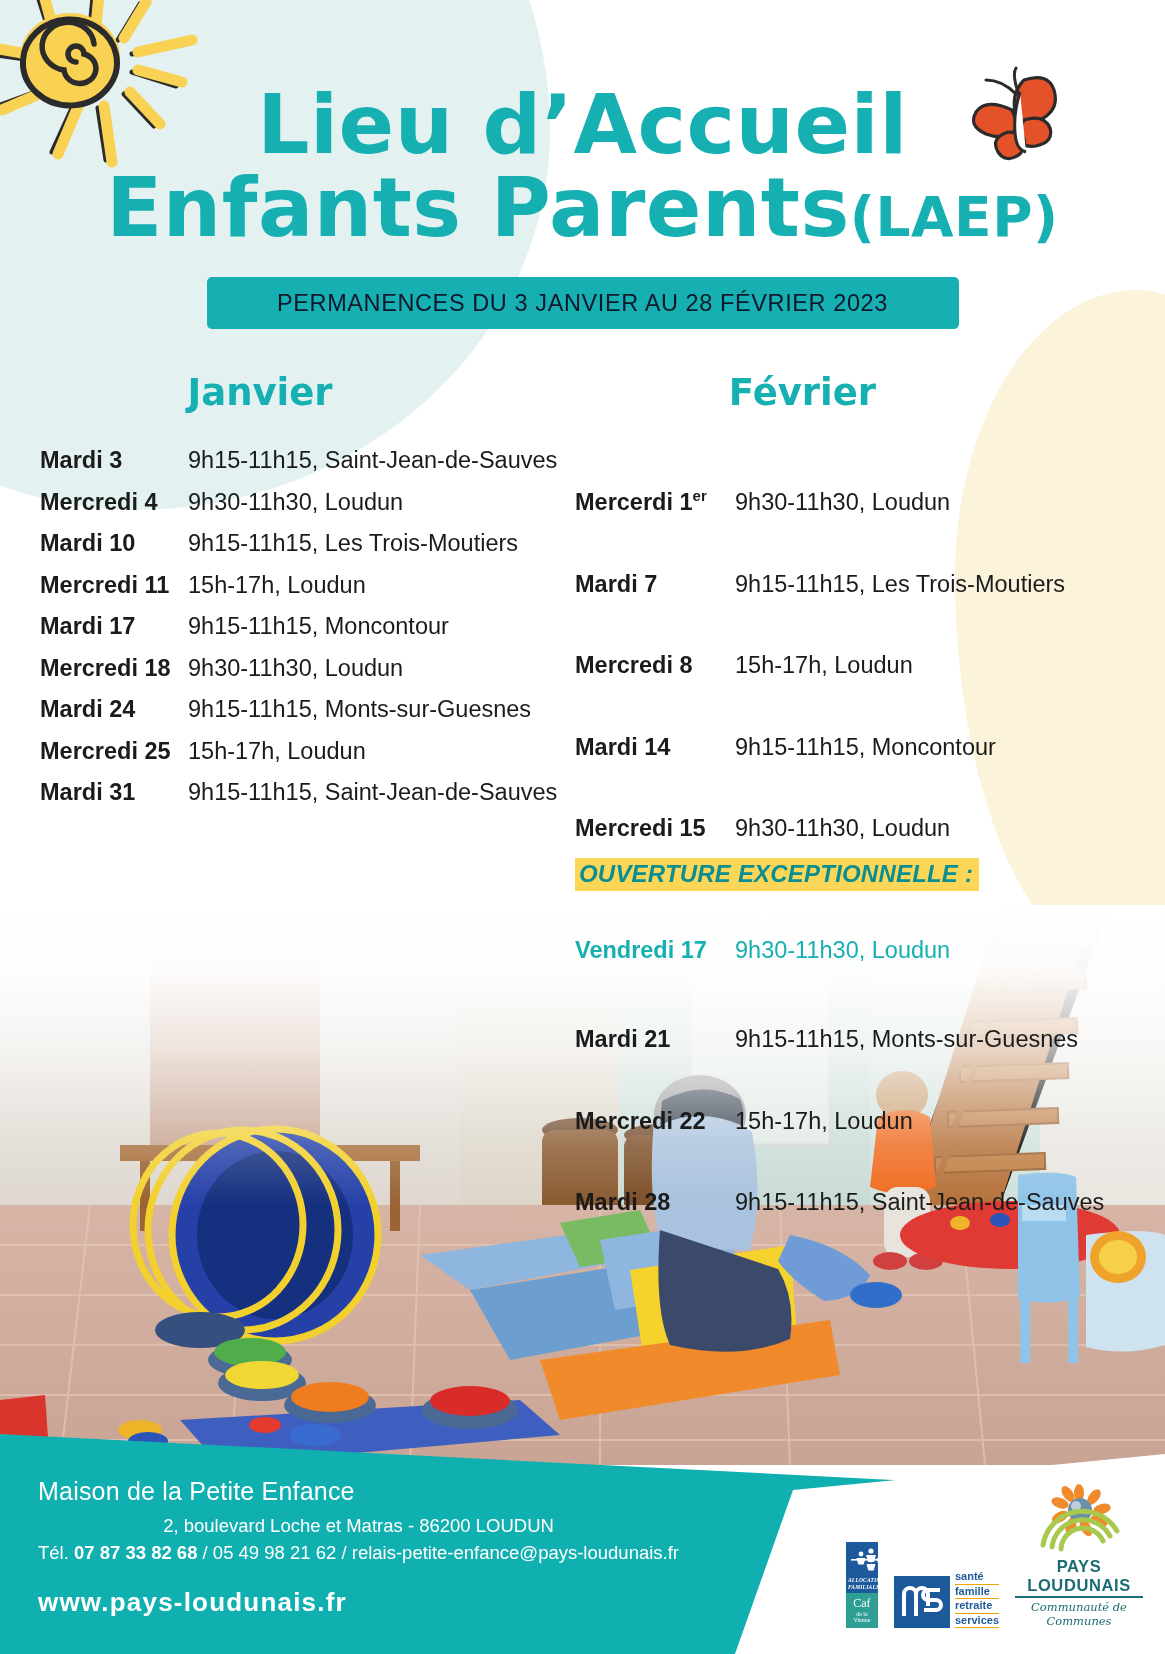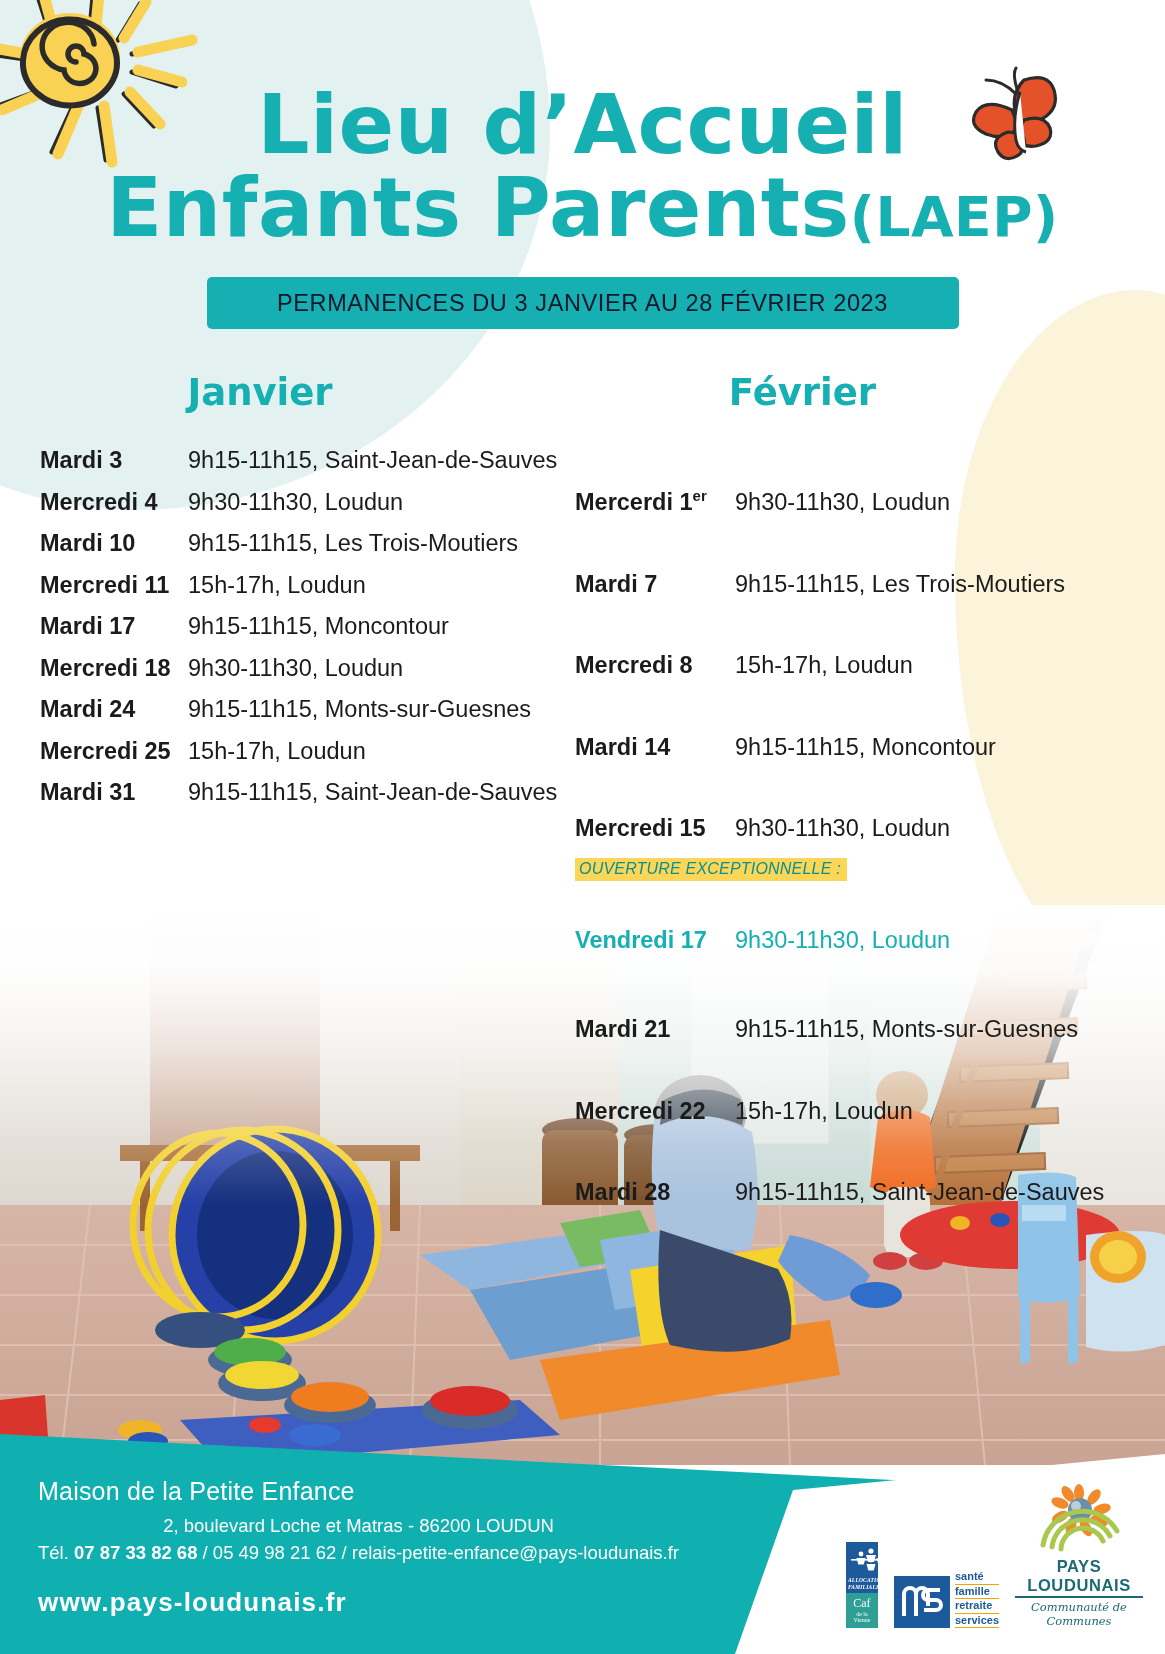--- a/index.html
+++ b/index.html
@@ -96,22 +96,22 @@
   .row .day{font-weight:bold;min-width:0;}
   .col-jan .row .day{width:148px;}
   .col-fev .row .day{width:160px;margin-top:40px;}
   .row .what{white-space:nowrap;}
   .row .sup{font-size:15px;vertical-align:super;font-weight:bold;}
 
   .excep-label{
     display:inline-block;
     background:#fcd757;
     color:#0b8e92;
-    font-weight:normal;font-style:italic;
-    font-size:16px;letter-spacing:.2px;
+    font-weight:bold;font-style:italic;
+    font-size:24px;letter-spacing:.2px;
     padding:2px 6px 3px 4px;
     margin-bottom:6px;
   }
   .excep-row{color:#16b0b3;margin-bottom:22px;}
   .excep-row .day{color:#16b0b3;}
   .spacer-top{margin-top:16px;}
 
   
   .photo{
     position:absolute;left:0;top:905px;width:1165px;height:560px;

